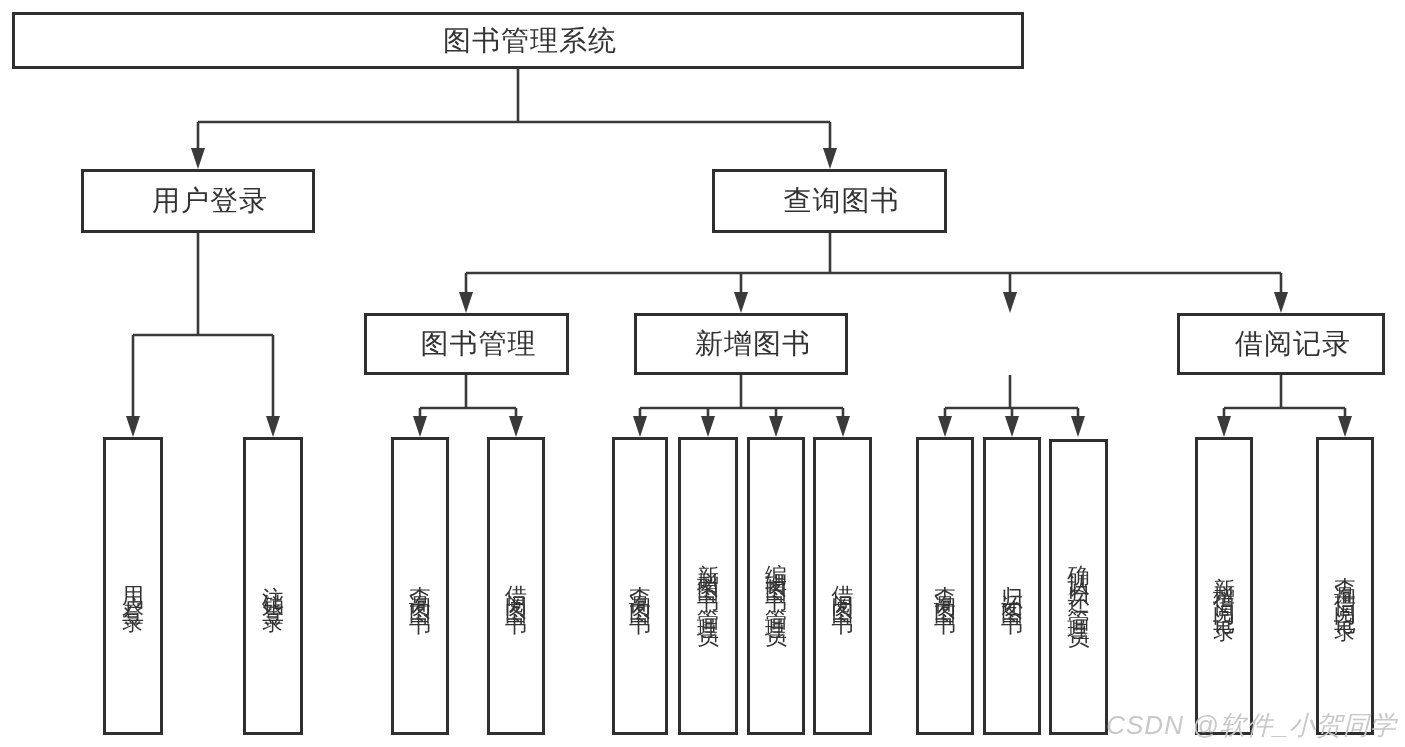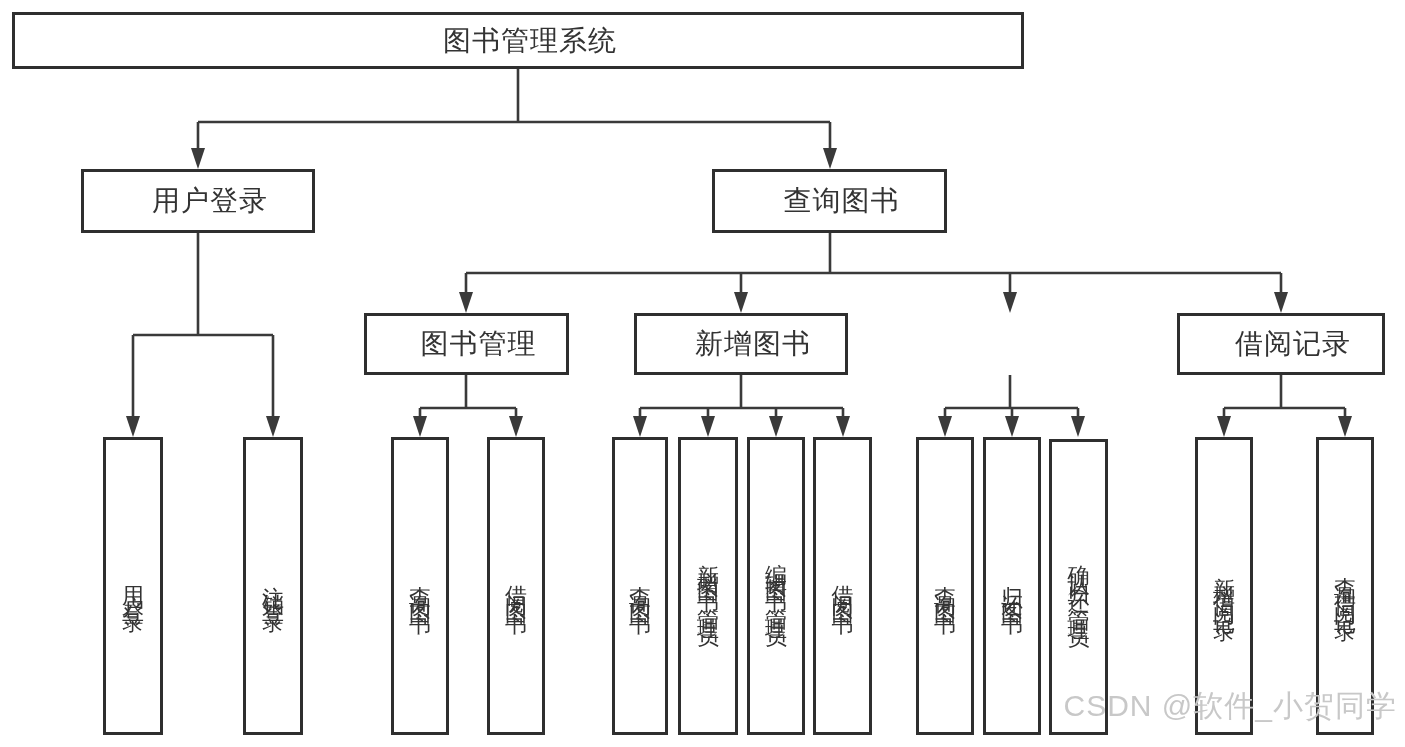--- a/index.html
+++ b/index.html
@@ -33,26 +33,27 @@
   .vbox{
     font-size:22px;
     writing-mode:vertical-rl;
     text-orientation:mixed;
     letter-spacing:9px;
     line-height:1;
     text-align:center;
   }
   .watermark{
     position:absolute;
-    right:8px;bottom:20px;
+    right:8px;bottom:4px;
     z-index:3;
-    font-size:30px;
+    font-size:26px;
     color:var(--wm);
     letter-spacing:1px;
     white-space:nowrap;
+    font-style:italic;
   }
 </style>
 </head>
 <body>
 
 <div class="canvas">
 
   <svg class="connectors" width="1405" height="747" viewBox="0 0 1405 747">
     <g stroke="#3a3a3a" stroke-width="2.6" fill="none">
 

